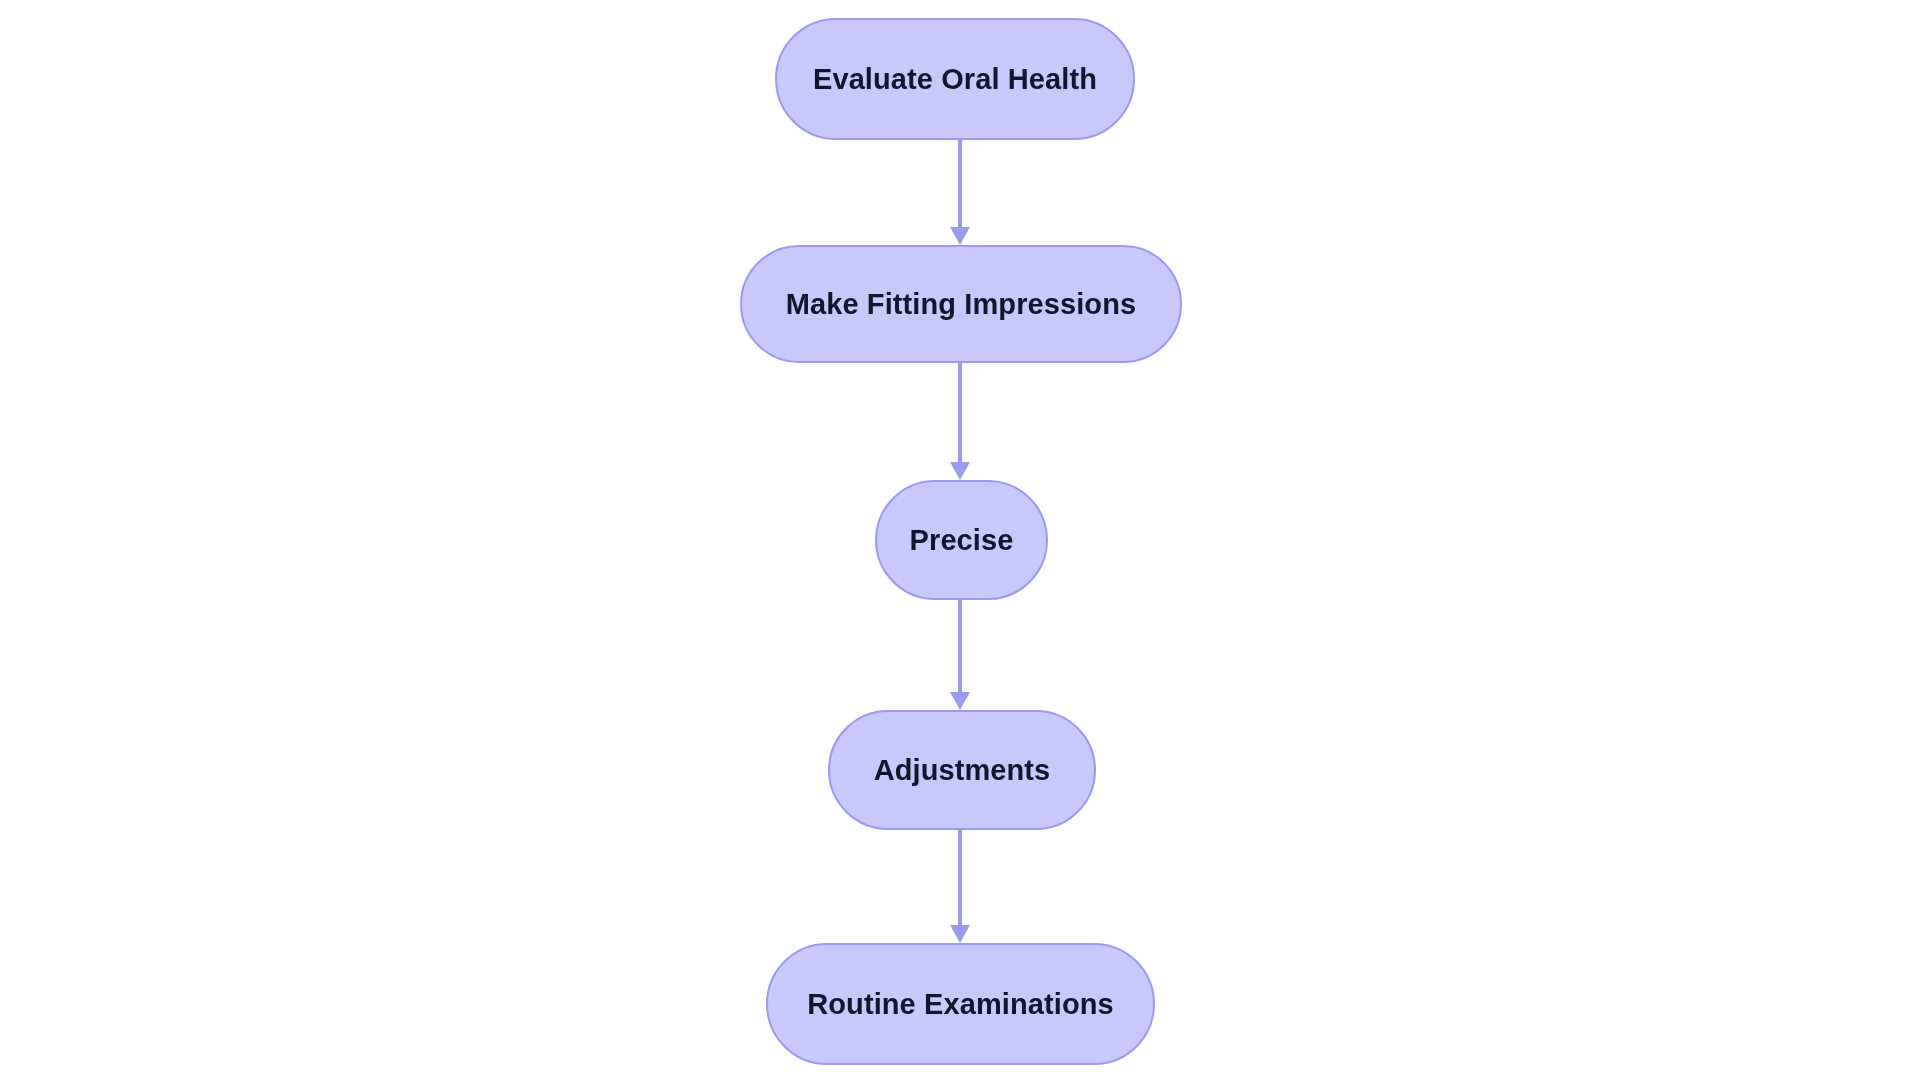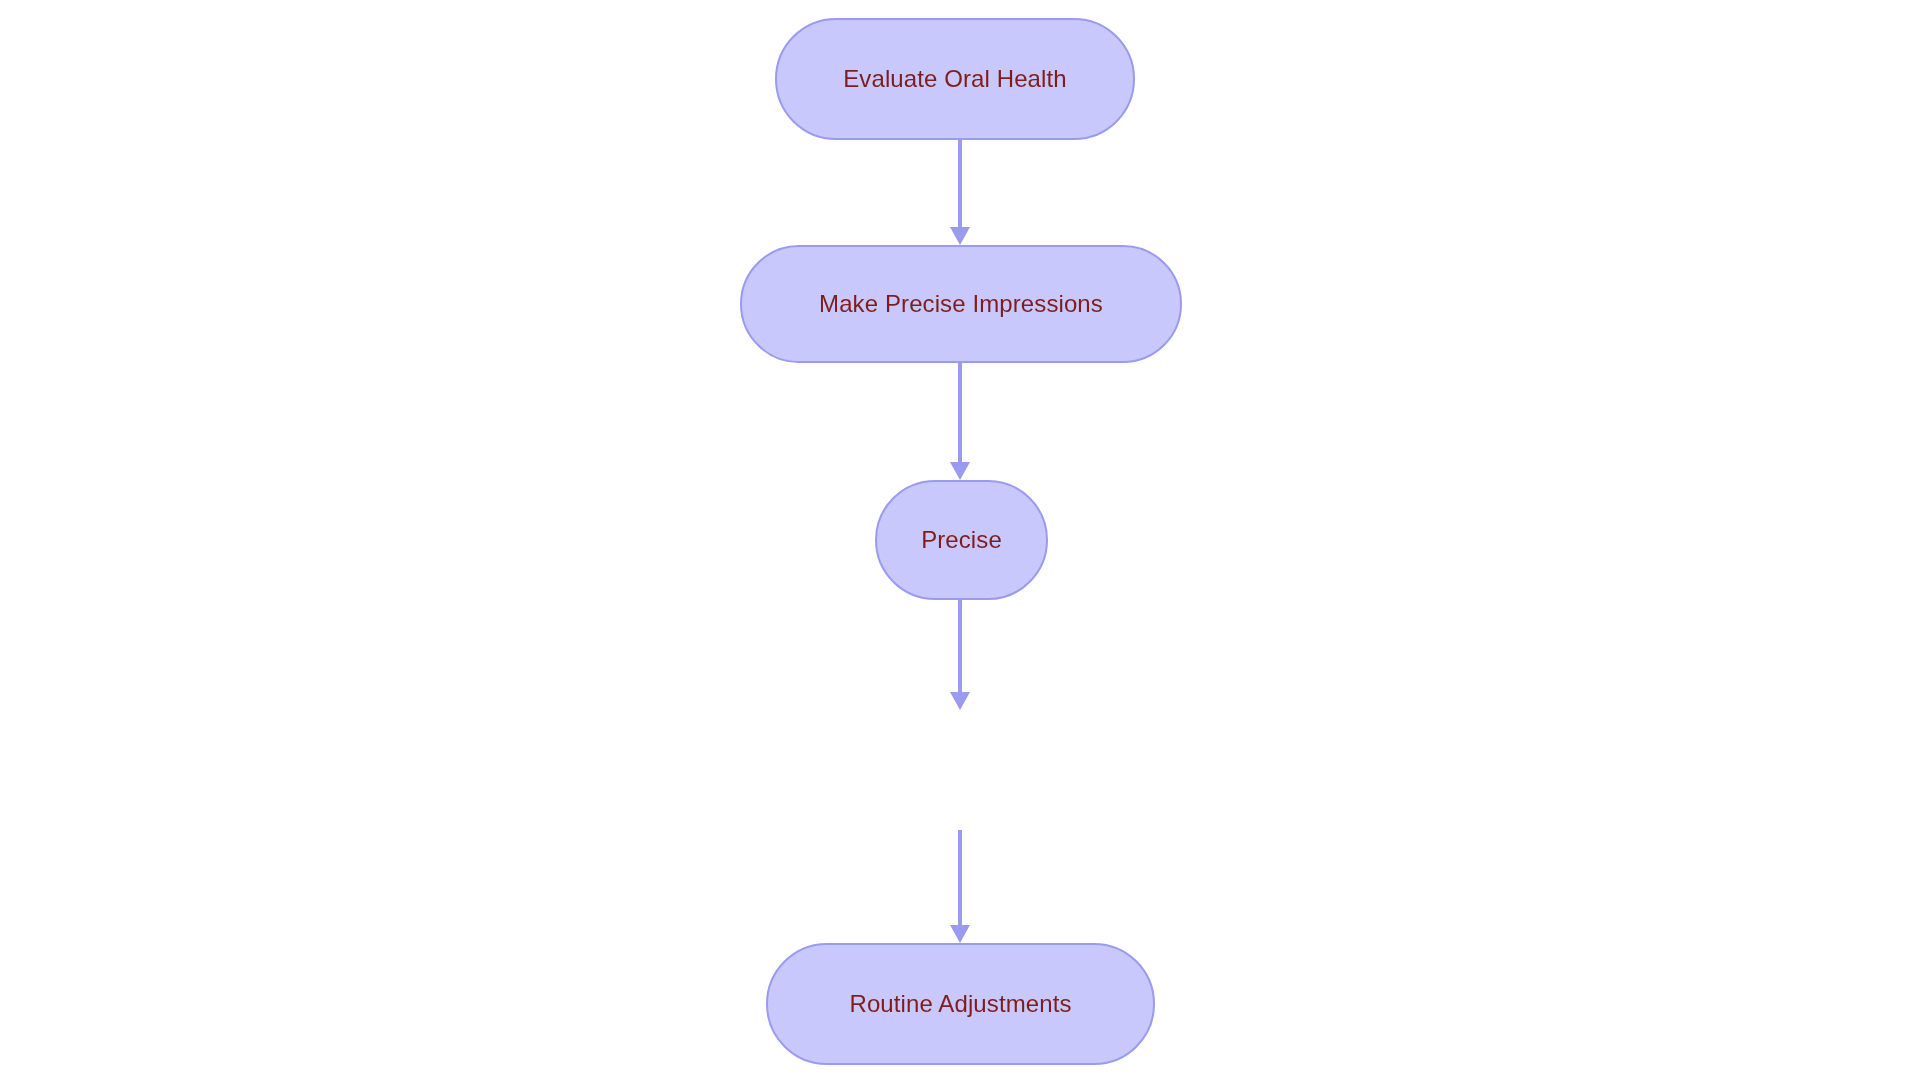--- a/index.html
+++ b/index.html
@@ -34,23 +34,24 @@
     font-size: 28px;
     font-weight: 400;
     letter-spacing: 0.1px;
     line-height: 1;
     white-space: nowrap;
     user-select: none;
   }
 
   .flow-node .node-label {
     display: block;
-    color: #7f1d1d;
-    font-size: 24px;
+    color: #0f172a;
+    font-size: 29px;
     line-height: 1;
+    font-weight: bold;
   }
 
   
   .node-1 { left: 775px;  top: 18px;   width: 360px; height: 122px; border-radius: 61px; }
   .node-2 { left: 740px;  top: 245px;  width: 442px; height: 118px; border-radius: 59px; }
   .node-3 { left: 875px;  top: 480px;  width: 173px; height: 120px; border-radius: 60px; }
   .node-4 { left: 828px;  top: 710px;  width: 268px; height: 120px; border-radius: 60px; }
   .node-5 { left: 766px;  top: 943px;  width: 389px; height: 122px; border-radius: 61px; }
 
   
@@ -100,40 +101,43 @@
   <div class="flow-node node-1">
     <span class="node-label">Evaluate Oral Health</span>
   </div>
 
   <div class="flow-edge edge-1">
     <div class="edge-shaft"></div>
     <div class="edge-head"></div>
   </div>
 
   <div class="flow-node node-2">
-    <span class="node-label">Make Precise Impressions</span>
+    <span class="node-label">Make Fitting Impressions</span>
   </div>
 
   <div class="flow-edge edge-2">
     <div class="edge-shaft"></div>
     <div class="edge-head"></div>
   </div>
 
   <div class="flow-node node-3">
     <span class="node-label">Precise</span>
   </div>
 
   <div class="flow-edge edge-3">
     <div class="edge-shaft"></div>
     <div class="edge-head"></div>
   </div>
 
+  <div class="flow-node node-4">
+    <span class="node-label">Adjustments</span>
+  </div>
 
   <div class="flow-edge edge-4">
     <div class="edge-shaft"></div>
     <div class="edge-head"></div>
   </div>
 
   <div class="flow-node node-5">
-    <span class="node-label">Routine Adjustments</span>
+    <span class="node-label">Routine Examinations</span>
   </div>
 
 </div>
 
 </body></html>

